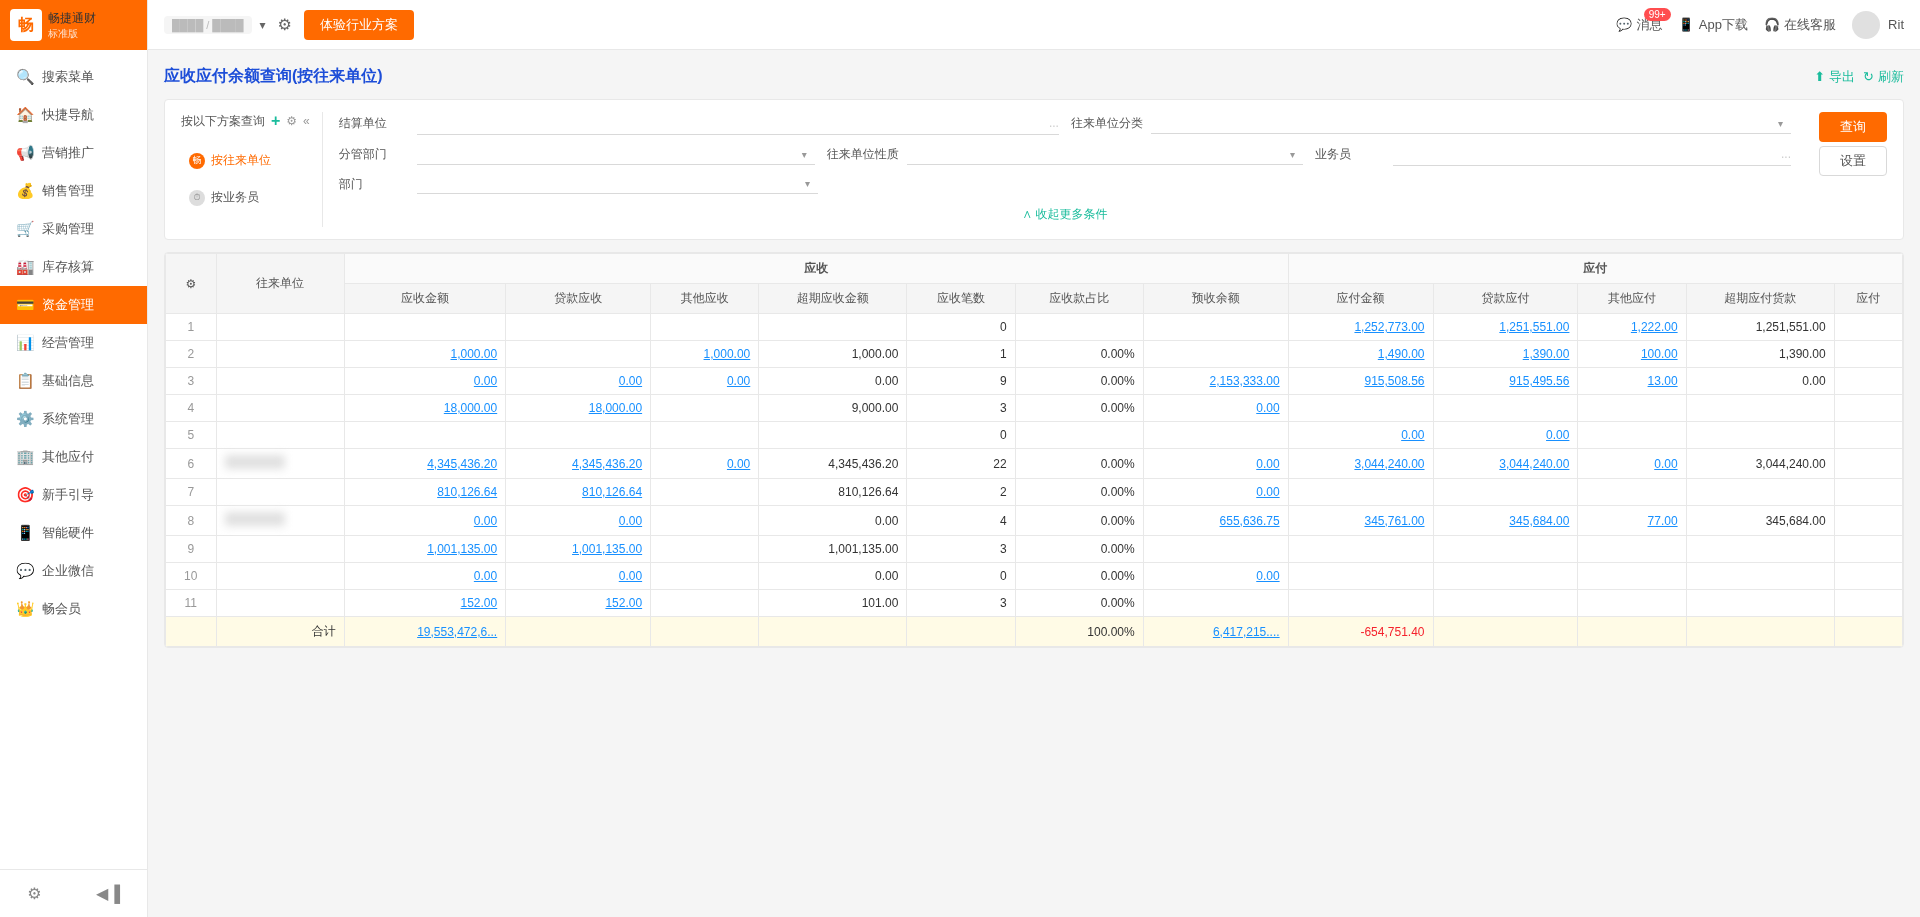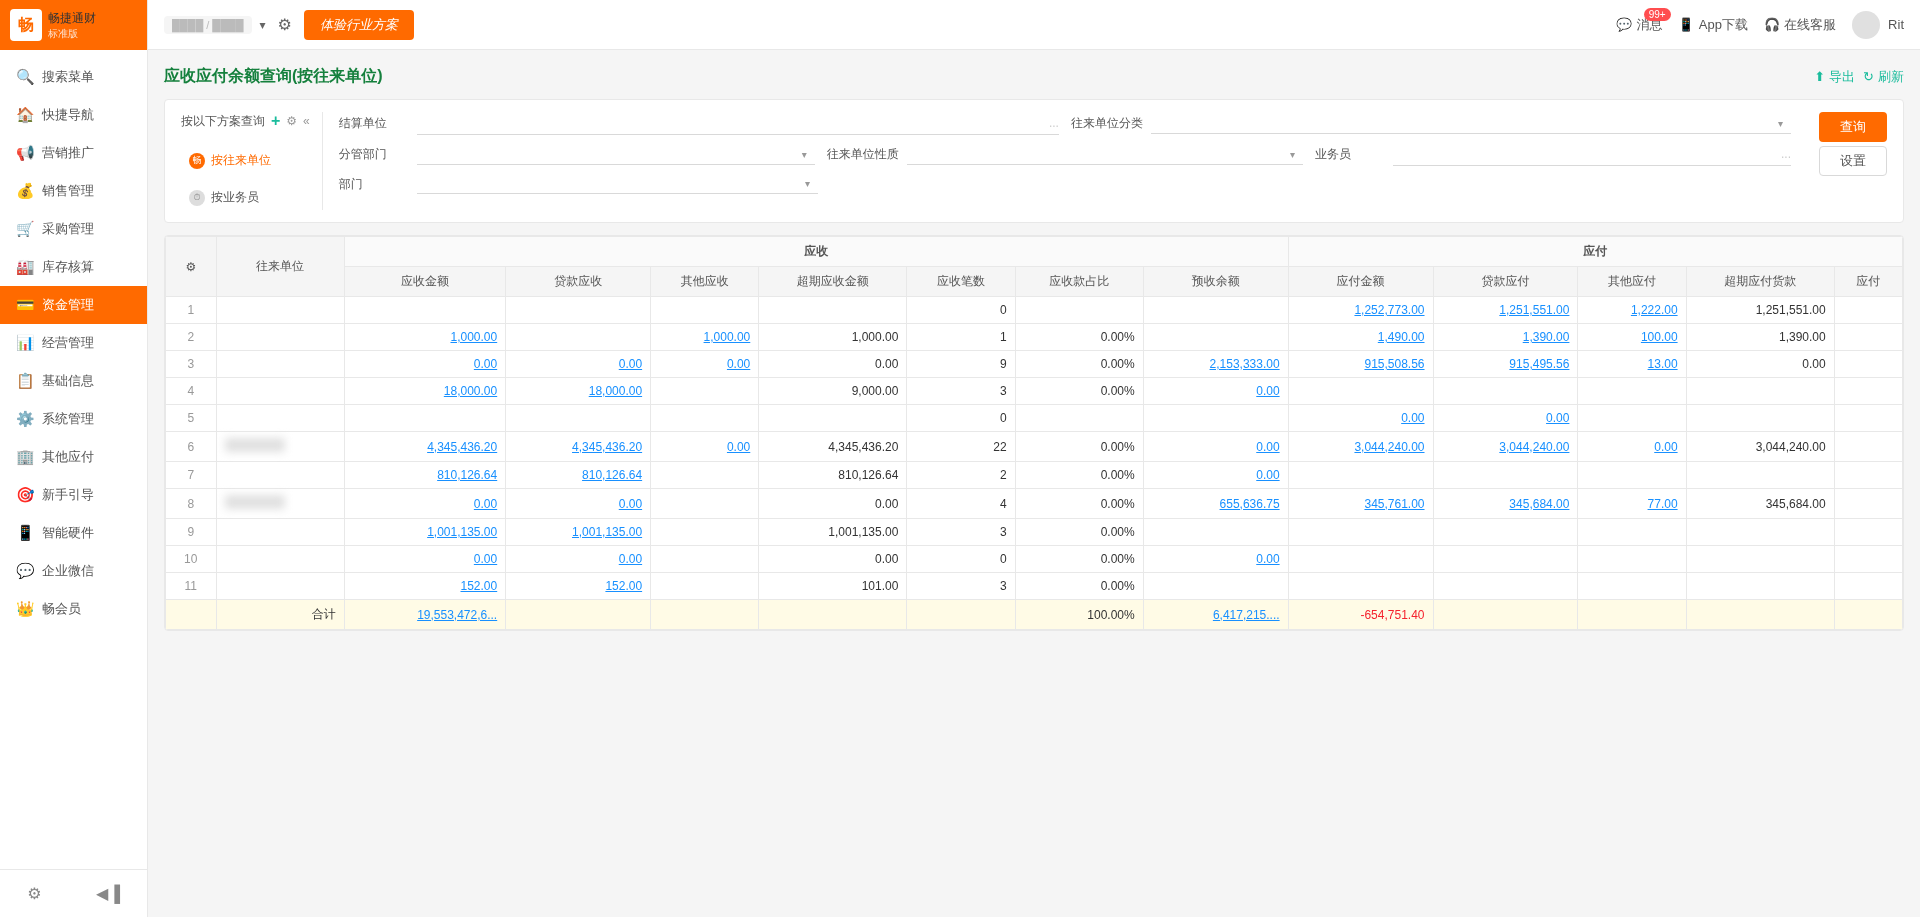--- a/index.html
+++ b/index.html
@@ -37,21 +37,21 @@
       position: fixed; left: 148px; top: 0; right: 0; height: 50px;
       background: #fff; border-bottom: 1px solid #e8e8e8; z-index: 99;
       display: flex; align-items: center; justify-content: space-between; padding: 0 16px;
     }
     .header-left { display: flex; align-items: center; gap: 8px; }
     .header-breadcrumb { color: #999; font-size: 12px; background: #f5f5f5; border-radius: 4px; padding: 2px 8px; }
     .header-dropdown { color: #666; cursor: pointer; font-size: 12px; }
     .header-gear { color: #666; cursor: pointer; font-size: 16px; padding: 4px; }
     .header-btn {
       background: #ff6a00; color: #fff; border: none; border-radius: 4px;
-      padding: 6px 16px; cursor: pointer; font-size: 13px; font-style: italic;
+      padding: 6px 16px; cursor: pointer; font-size: 13px;
     }
     .header-right { display: flex; align-items: center; gap: 16px; }
     .header-right .msg { display: flex; align-items: center; gap: 4px; color: #555; cursor: pointer; font-size: 13px; position: relative; }
     .badge { background: #ff4d4f; color: #fff; border-radius: 10px; font-size: 10px; padding: 1px 5px; position: absolute; top: -8px; right: -8px; }
     .header-right .link { color: #555; cursor: pointer; font-size: 13px; display: flex; align-items: center; gap: 4px; }
     .user-avatar { width: 28px; height: 28px; border-radius: 50%; background: #ddd; }
 
     
     .main-content {
       margin-left: 148px; margin-top: 50px; display: flex; flex-direction: column; height: calc(100vh - 50px);
@@ -71,21 +71,21 @@
     .tab-right { margin-left: auto; display: flex; gap: 8px; }
     .tab-right .icon-btn { color: rgba(255,255,255,0.8); cursor: pointer; font-size: 16px; }
 
     
     .page-content { flex: 1; overflow: auto; background: #f5f5f5; padding: 16px; }
 
     
     .page-header {
       display: flex; align-items: center; justify-content: space-between; margin-bottom: 12px;
     }
-    .page-title { font-size: 16px; font-weight: 600; color: #15803d; }
+    .page-title { font-size: 16px; font-weight: 600; color: #1d4ed8; }
     .page-actions { display: flex; gap: 8px; }
     .action-btn {
       display: flex; align-items: center; gap: 4px; cursor: pointer;
       color: #1abc9c; font-size: 13px; border: none; background: none;
     }
 
     
     .filter-area {
       background: #fff; border-radius: 4px; padding: 12px 16px; margin-bottom: 12px;
       border: 1px solid #e8e8e8;
@@ -342,20 +342,24 @@
           <div class="filter-row">
             <div class="filter-field" style="max-width:33%;">
               <label>部门</label>
               <div style="flex:1;display:flex;align-items:center;border-bottom:1px solid #d9d9d9;padding:4px 8px;cursor:pointer;">
                 <span style="flex:1;"></span>
                   <span style="color:#999;font-size:10px;">▾</span>
               </div>
             </div>
           </div>
 
+          <div class="filter-collapse">
+            <span>∧</span>
+            <span>收起更多条件</span>
+          </div>
         </div>
 
         <div class="filter-buttons">
           <button class="btn-query">查询</button>
           <button class="btn-setting">设置</button>
         </div>
       </div>
     </div>
 
     <div class="table-container">

